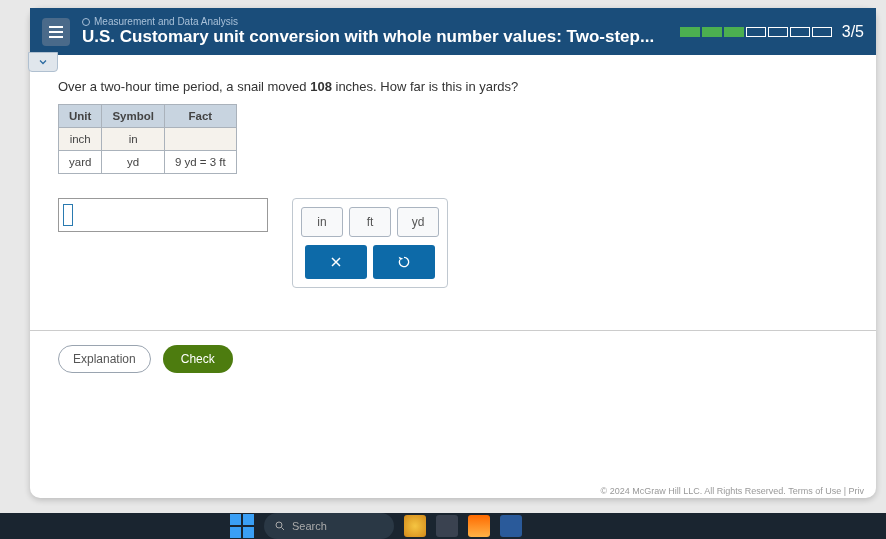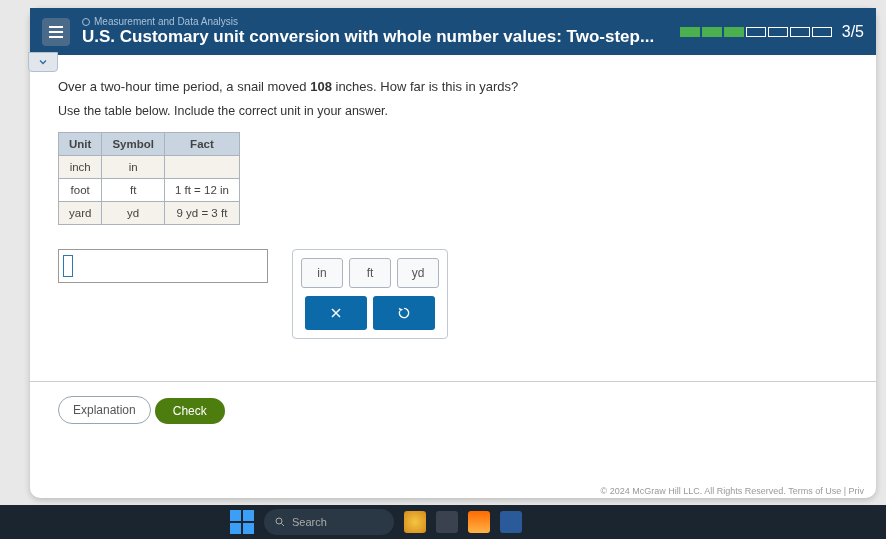--- a/index.html
+++ b/index.html
@@ -193,23 +193,22 @@
 }
 .ctrl-btn svg { width: 16px; height: 16px; }
 
 .divider {
   border: none;
   border-top: 1px solid #ccc;
   margin: 30px 0 14px 0;
 }
 .bottom-btns {
   display: flex;
-  gap: 4px;
+  gap: 12px;
   padding: 0 28px 14px 28px;
-  align-items: flex-end;
 }
 .exp-btn {
   padding: 6px 14px;
   border: 1px solid #9aa4b0;
   border-radius: 16px;
   background: #fff;
   font-size: 12px;
   color: #555;
   cursor: pointer;
 }
@@ -227,21 +226,21 @@
   bottom: 2px;
   right: 12px;
   font-size: 9px;
   color: #999;
 }
 .taskbar {
   position: absolute;
   bottom: 0;
   left: 0;
   right: 0;
-  height: 34px;
+  height: 26px;
   background: #1a2530;
   display: flex;
   align-items: center;
   gap: 10px;
   padding-left: 230px;
 }
 .start-btn {
   width: 24px;
   height: 24px;
   display: grid;
@@ -301,40 +300,34 @@
   <div class="chevron-tab">
     <svg viewBox="0 0 24 24">
         <path d="M6 9l6 6 6-6" fill="none" stroke="#2a6aa0" stroke-width="2.5"></path>
       </svg>
   </div>
 
   <div class="content">
     <p class="q-text">
       <span>Over a two-hour time period, a snail moved </span><b>108</b><span> inches. How far is this in yards?</span>
     </p>
-    <p class="q-sub">Use the table below. Include the correct unit in your answer.</p>
 
     <table class="length-table">
       <thead>
         <tr>
           <th>Unit</th>
           <th>Symbol</th>
           <th>Fact</th>
         </tr>
       </thead>
       <tbody>
         <tr>
           <td>inch</td>
           <td>in</td>
           <td></td>
-        </tr>
-        <tr>
-          <td>foot</td>
-          <td>ft</td>
-          <td>1 ft = 12 in</td>
         </tr>
         <tr>
           <td>yard</td>
           <td>yd</td>
           <td>9 yd = 3 ft</td>
         </tr>
       </tbody>
     </table>
 
     <div class="answer-row">

